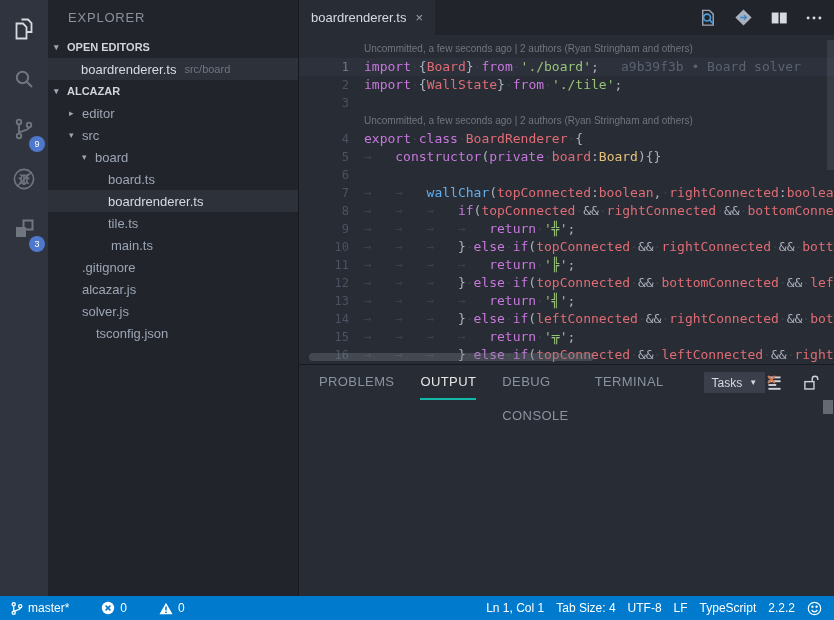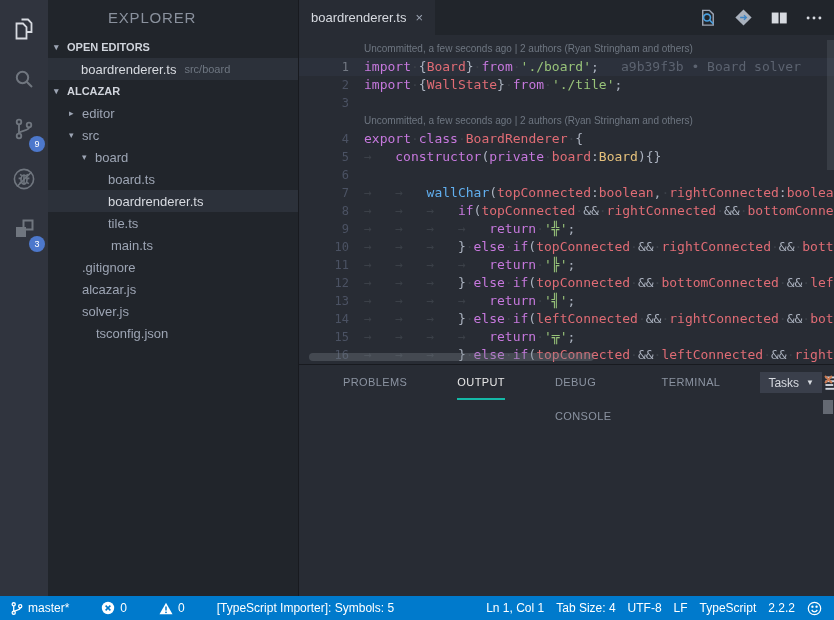--- a/index.html
+++ b/index.html
@@ -11,21 +11,21 @@
   .activitybar { position:absolute; left:0; top:0; width:48px; height:596px; background:#30343e; padding-top:6px; }
   .ab-item { position:relative; height:50px; display:flex; align-items:center; justify-content:center;
              color:#70767f; cursor:pointer; }
   .ab-item.active { color:#d7dae0; }
   .badge { position:absolute; right:3px; bottom:4px; min-width:16px; height:16px; padding:0 3px;
            border-radius:50%; background:#4d78cc; color:#fff; font-size:9px;
            display:flex; align-items:center; justify-content:center; }
 
   
   .sidebar { position:absolute; left:48px; top:0; width:250px; height:596px; background:#21252b; color:#9da5b4; }
-  .sb-title { height:36px; line-height:36px; padding-left:28px; font-size:15px; letter-spacing:.8px; color:#8a919d;margin-left:32px; }
+  .sb-title { height:36px; line-height:36px; padding-left:20px; font-size:13px; letter-spacing:.8px; color:#8a919d; }
   .sb-row { height:22px; display:flex; align-items:center; font-size:13px; cursor:pointer; white-space:nowrap; overflow:hidden; }
   .sb-row.header { font-size:11px; font-weight:bold; color:#d0d4dc; }
   .sb-row.selected { background:#2c313a; color:#d7dae0; }
   .twisty { display:inline-block; width:13px; font-size:9px; color:#9da5b4; flex:0 0 13px; }
   .detail { margin-left:8px; font-size:11px; color:#6e7681; }
 
   
   .main { position:absolute; left:298px; top:0; width:536px; height:596px; background:#282c34; border-left:1px solid #181a1f; }
   .tabbar { height:35px; background:#21252b; display:flex; align-items:stretch; }
   .tab { display:flex; align-items:center; gap:9px; padding:0 12px; background:#282c34; color:#d7dae0;
@@ -48,22 +48,22 @@
   .tk-o { color:#abb2bf; } .tk-w { color:#3b4048; }
   .tk-tb { color:#3b4048; display:inline-block; width:4ch; }
   .blame { position:absolute; left:322px; top:0; color:#5c6370; font-size:13px; white-space:nowrap; }
   .h-scrollbar { position:absolute; left:10px; bottom:3px; width:285px; height:8px; border-radius:4px;
                  background:rgba(121,128,138,.35); cursor:pointer; }
   .v-scrollbar { position:absolute; right:0; top:5px; width:7px; height:130px; background:rgba(121,128,138,.2); cursor:pointer; }
 
   
   .panel { height:232px; border-top:1px solid #181a1f; background:#282c34; }
   .panel-tabs { height:35px; display:flex; align-items:center; padding-left:20px; }
-  .panel-tab { font-size:11px; letter-spacing:.4px; color:#8b93a1; cursor:pointer; margin-right:26px;
-               height:35px; line-height:34px;margin-left:24px; }
+  .panel-tab { font-size:13px; letter-spacing:.4px; color:#8b93a1; cursor:pointer; margin-right:26px;
+               height:35px; line-height:34px; }
   .panel-tab.active { color:#e7e7e7; border-bottom:2px solid #14b8a6; }
   .tasks { margin-left:14px; background:#3a3f4b; color:#d7dae0; font-size:12px; height:21px;
            padding:0 8px; display:flex; align-items:center; gap:7px; cursor:pointer; }
   .tasks .caret { font-size:8px; }
   .panel-actions { margin-left:auto; display:flex; align-items:center; gap:17px; padding-right:14px; }
   .pa { display:flex; align-items:center; cursor:pointer; }
   .panel-content { position:relative; height:196px; }
   .panel-scroll { position:absolute; right:1px; top:0; width:10px; height:14px; background:rgba(150,156,166,.55); cursor:pointer; }
 
   
@@ -307,23 +307,20 @@
         <div class="sb-item">
           <span style="display: flex;">
             <svg width="14" height="13" viewBox="0 0 14 13">
               <path d="M7 .8 13.5 12.2H.5z" fill="#fff"></path>
               <path d="M7 4.5v4" stroke="#007acc" stroke-width="1.5"></path>
               <circle cx="7" cy="10.3" r=".9" fill="#007acc"></circle>
             </svg>
           </span>
           <span>0</span>
         </div>
-        <div class="sb-item">
-          <span>[TypeScript Importer]: Symbols: 5</span>
-        </div>
       </div>
     <div class="sb-right">
         <div class="sb-item">
           <span>Ln 1, Col 1</span>
         </div>
         <div class="sb-item">
           <span>Tab Size: 4</span>
         </div>
         <div class="sb-item">
           <span>UTF-8</span>

